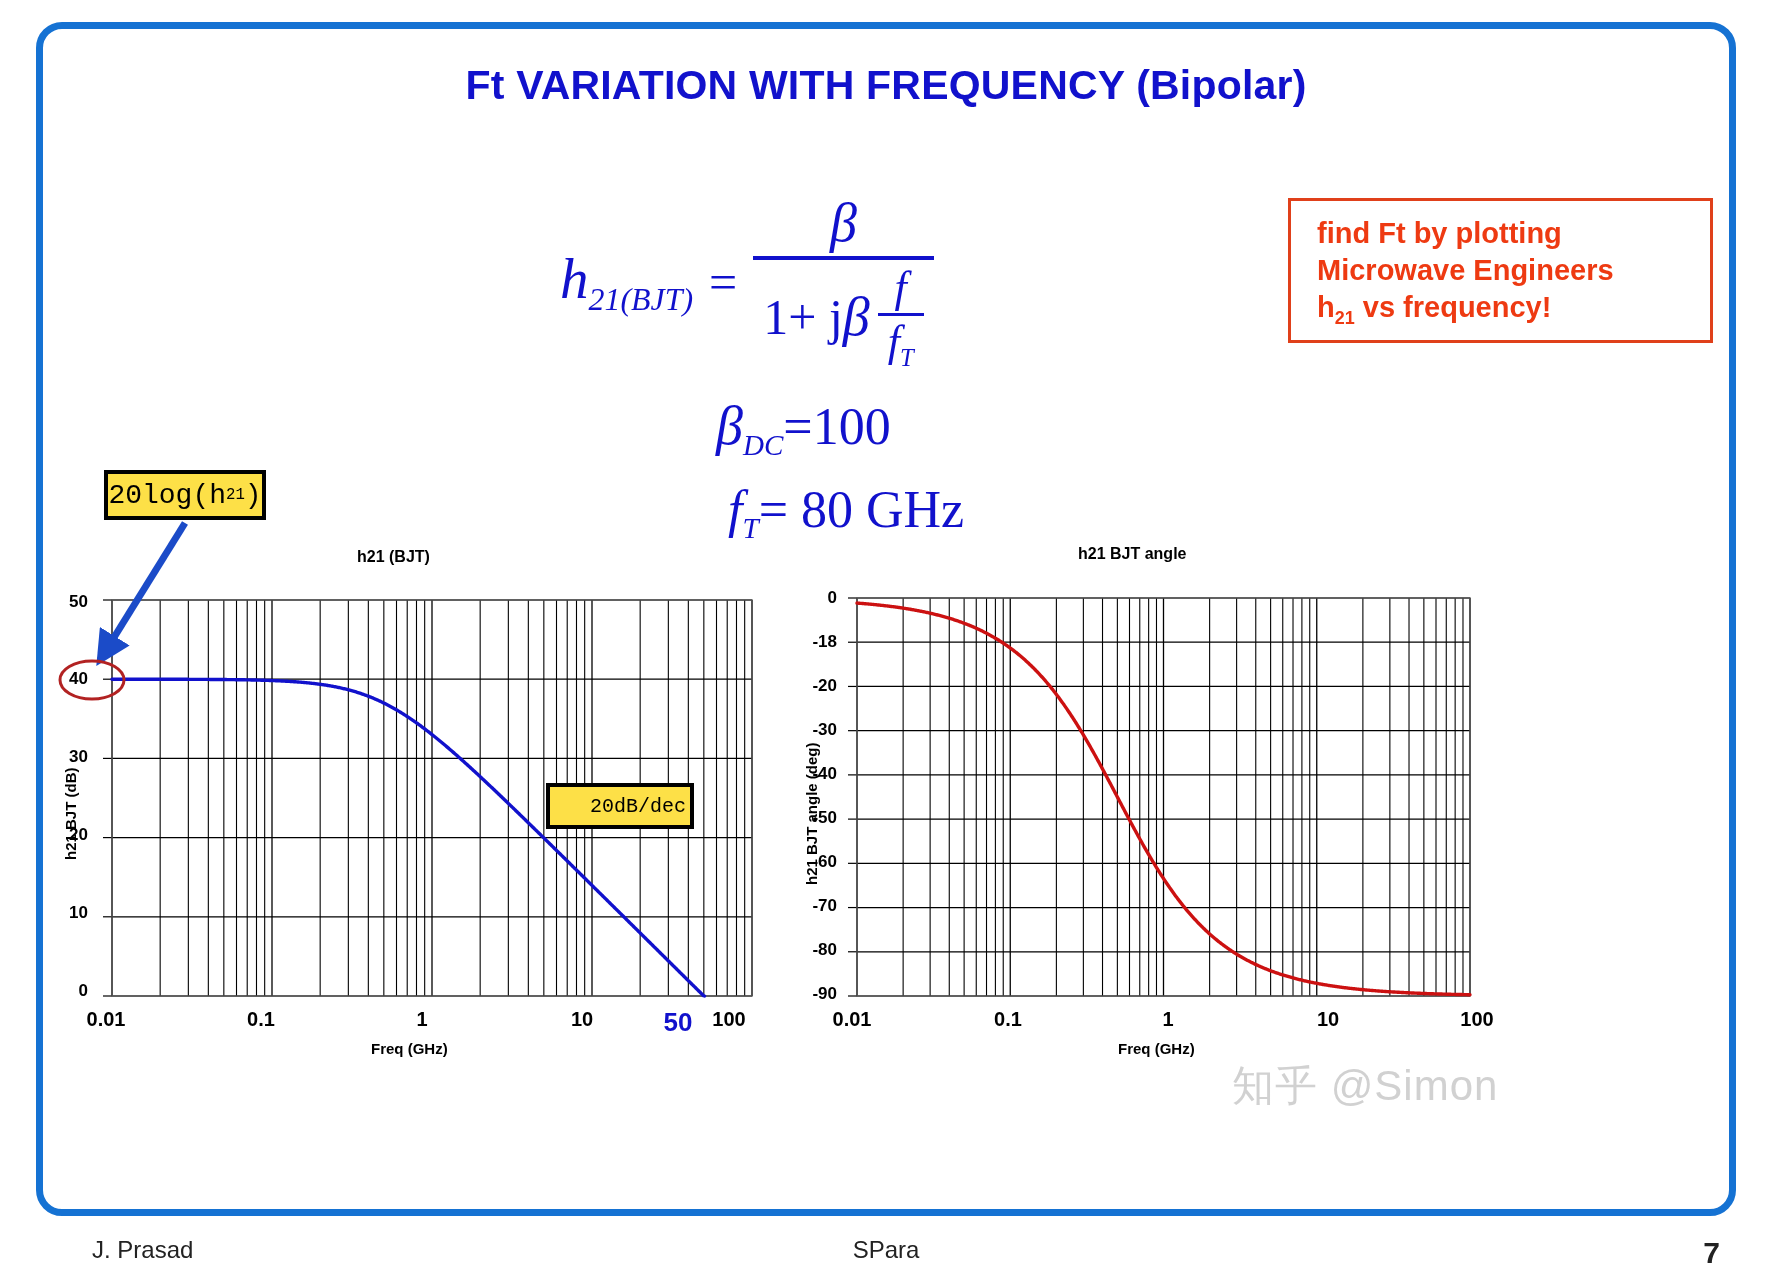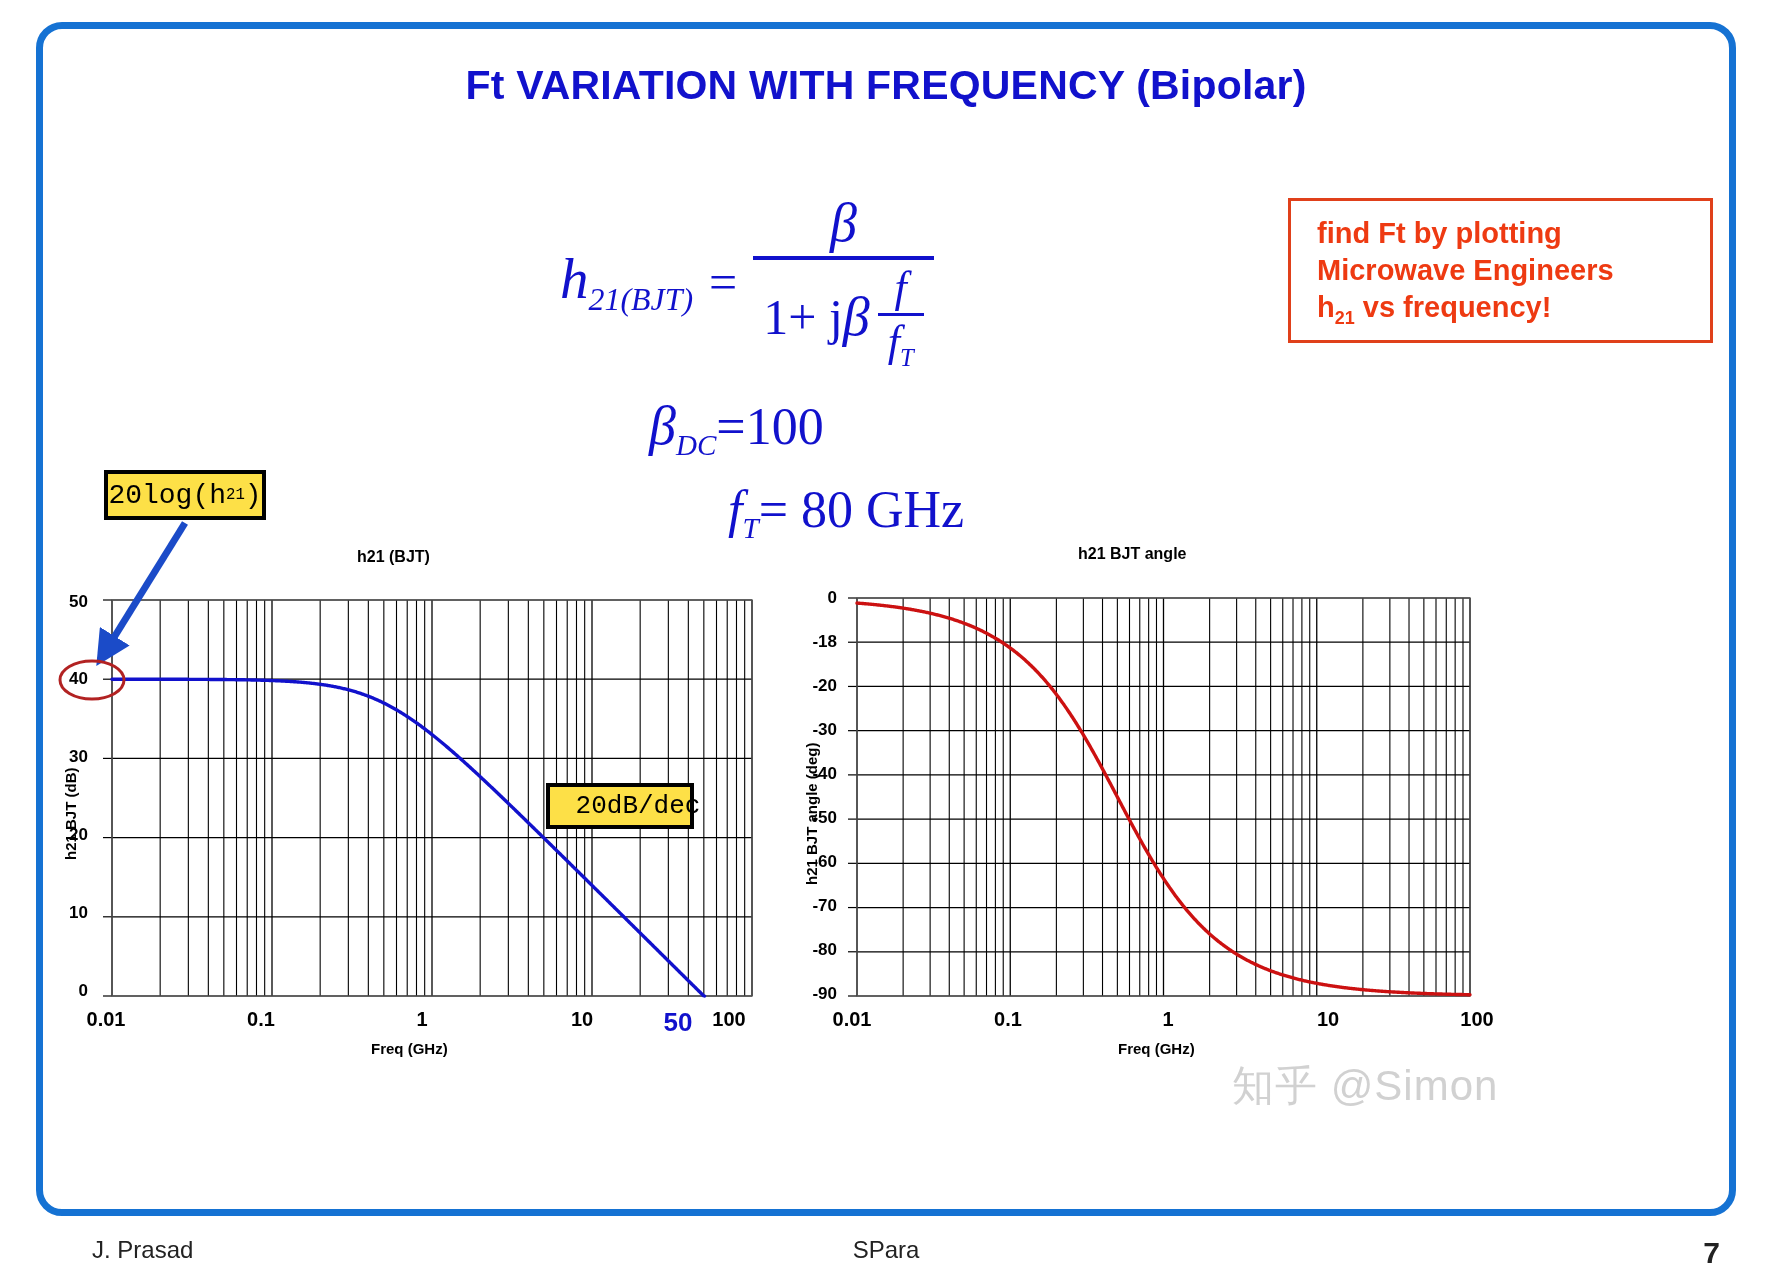--- a/index.html
+++ b/index.html
@@ -44,21 +44,21 @@
   .eq-eq { font-size: 50px; margin: 0 16px; font-style: normal; }
   .frac { display: inline-flex; flex-direction: column; align-items: center; }
   .frac > .num, .frac > .den { padding: 2px 10px; }
   .fbar { width: 100%; height: 4px; background: #1111CC; }
   .beta { font-size: 54px; font-family: "Liberation Serif", serif; font-style: italic; }
   .den-row { display: flex; align-items: center; font-size: 50px; }
   .frac-inner { display: inline-flex; flex-direction: column; align-items: center; margin-left: 8px; }
   .frac-inner .fbar { height: 3px; }
   .frac-inner .num, .frac-inner .den { padding: 0px 10px; font-size: 44px; }
 
-  .eq2 { position: absolute; left: 649px; top: 395px; font-size: 52px; }
+  .eq2 { position: absolute; left: 716px; top: 395px; font-size: 52px; }
   .eq3 { position: absolute; left: 728px; top: 480px; font-size: 52px; }
   .roman { font-style: normal; }
 
   
   .callout {
     position: absolute;
     left: 1288px; top: 198px;
     width: 425px; height: 145px;
     border: 3px solid #E0401A;
     background: #fff;
@@ -73,21 +73,21 @@
   
   .ann-box {
     position: absolute;
     background: #fde047;
     border: 4px solid #000;
     color: #000;
     font-size: 30px;
     display: flex; align-items: center; justify-content: center; font-family: Liberation Mono, monospace;
   }
   #box-20log { left: 104px; top: 470px; width: 162px; height: 50px; font-size: 28px; }
-  #box-20db { left: 546px; top: 783px; width: 148px; height: 46px; font-size: 26px; z-index: 6; padding-left: 36px; }
+  #box-20db { left: 546px; top: 783px; width: 148px; height: 46px; font-size: 20px; z-index: 6; padding-left: 36px; }
 
   
   .chart { position: absolute; }
   .chart-title {
     position: absolute; font-size: 16px; font-weight: bold; color: #000;
     white-space: nowrap;
   }
   .ylabel {
     position: absolute;
     font-size: 15px; font-weight: bold; color: #000;

